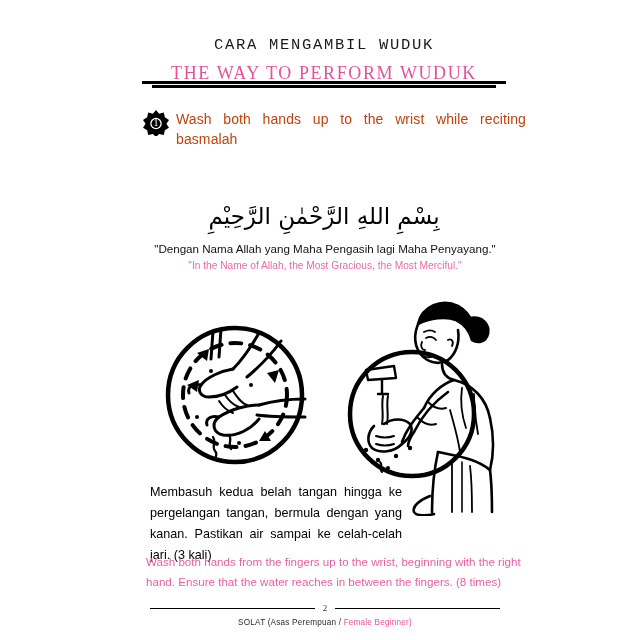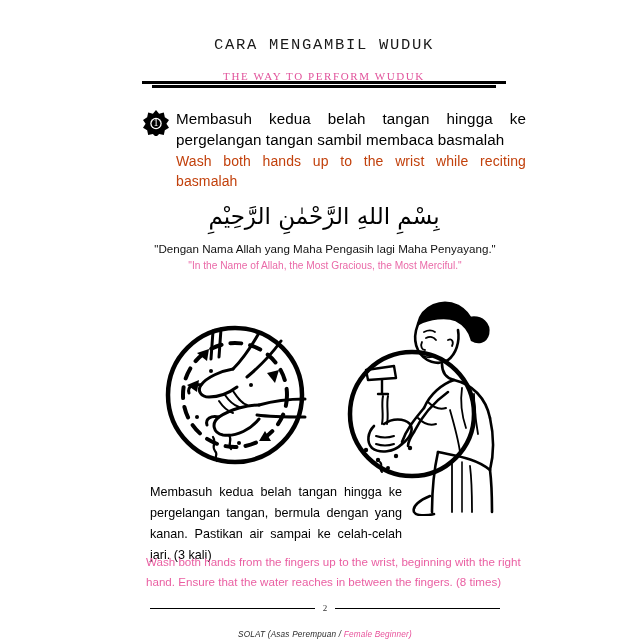--- a/index.html
+++ b/index.html
@@ -33,24 +33,24 @@
   }
   .title-main {
     font-family: Liberation Mono, monospace;
     font-size: 15.5px;
     letter-spacing: 1.7px;
     color: #1a1a1a;
     white-space: nowrap;
   }
   .title-sub {
     font-family: "Liberation Serif", serif;
-    font-size: 11px;
+    font-size: 18px;
     letter-spacing: 1.6px;
     color: #e1539b;
-    margin-top: 16px;
+    margin-top: 9px;
     white-space: nowrap;
   }
   .rule-top {
     position: absolute;
     left: 142px;
     top: 81px;
     width: 364px;
     height: 3px;
     background: #000;
   }
@@ -208,26 +208,25 @@
     flex: 1 1 auto;
   }
   .footer-page {
     font-family: "Liberation Serif", serif;
     font-size: 9px;
     color: #333;
     line-height: 1;
     padding: 0 2px;
   }
   .footer-label {
-    margin-top: 16px;
+    margin-top: 4px;
     text-align: center;
     font-size: 8.2px;
     color: #2a2a2a;
     letter-spacing: 0.2px;
-    font-style: italic;
   }
   .footer-label .pk { color: #e8529b; }
 </style>
 </head>
 <body>
 
 <div class="page">
 
   <div class="header">
     <div class="title-main">CARA MENGAMBIL WUDUK</div>
@@ -239,21 +238,20 @@
   <div class="step-badge">
     <svg class="star" viewBox="0 0 100 100">
       <polygon fill="#000000" points="50,0 62,14 80,10 84,28 100,38 90,53 100,68 84,78 80,96 62,92 50,104 38,92 20,96 16,78 0,68 10,53 0,38 16,28 20,10 38,14"></polygon>
       <circle cx="50" cy="52" r="22" fill="#ffffff"></circle>
       <circle cx="50" cy="52" r="17" fill="#000000"></circle>
     </svg>
     <div class="num">1</div>
   </div>
 
   <div class="step-text">
-    <div class="step-ms">Membasuh kedua belah tangan hingga ke pergelangan tangan sambil membaca basmalah</div>
     <div class="step-en">Wash both hands up to the wrist while reciting basmalah</div>
   </div>
 
   <div class="arabic">بِسْمِ اللهِ الرَّحْمٰنِ الرَّحِيْمِ</div>
   <div class="trans-ms">"Dengan Nama Allah yang Maha Pengasih lagi Maha Penyayang."</div>
   <div class="trans-en">"In the Name of Allah, the Most Gracious, the Most Merciful."</div>
 
   <div class="illus-left">
     <svg width="146" height="142" viewBox="0 0 146 142">
       <g fill="none" stroke="#000" stroke-linecap="round" stroke-linejoin="round">

